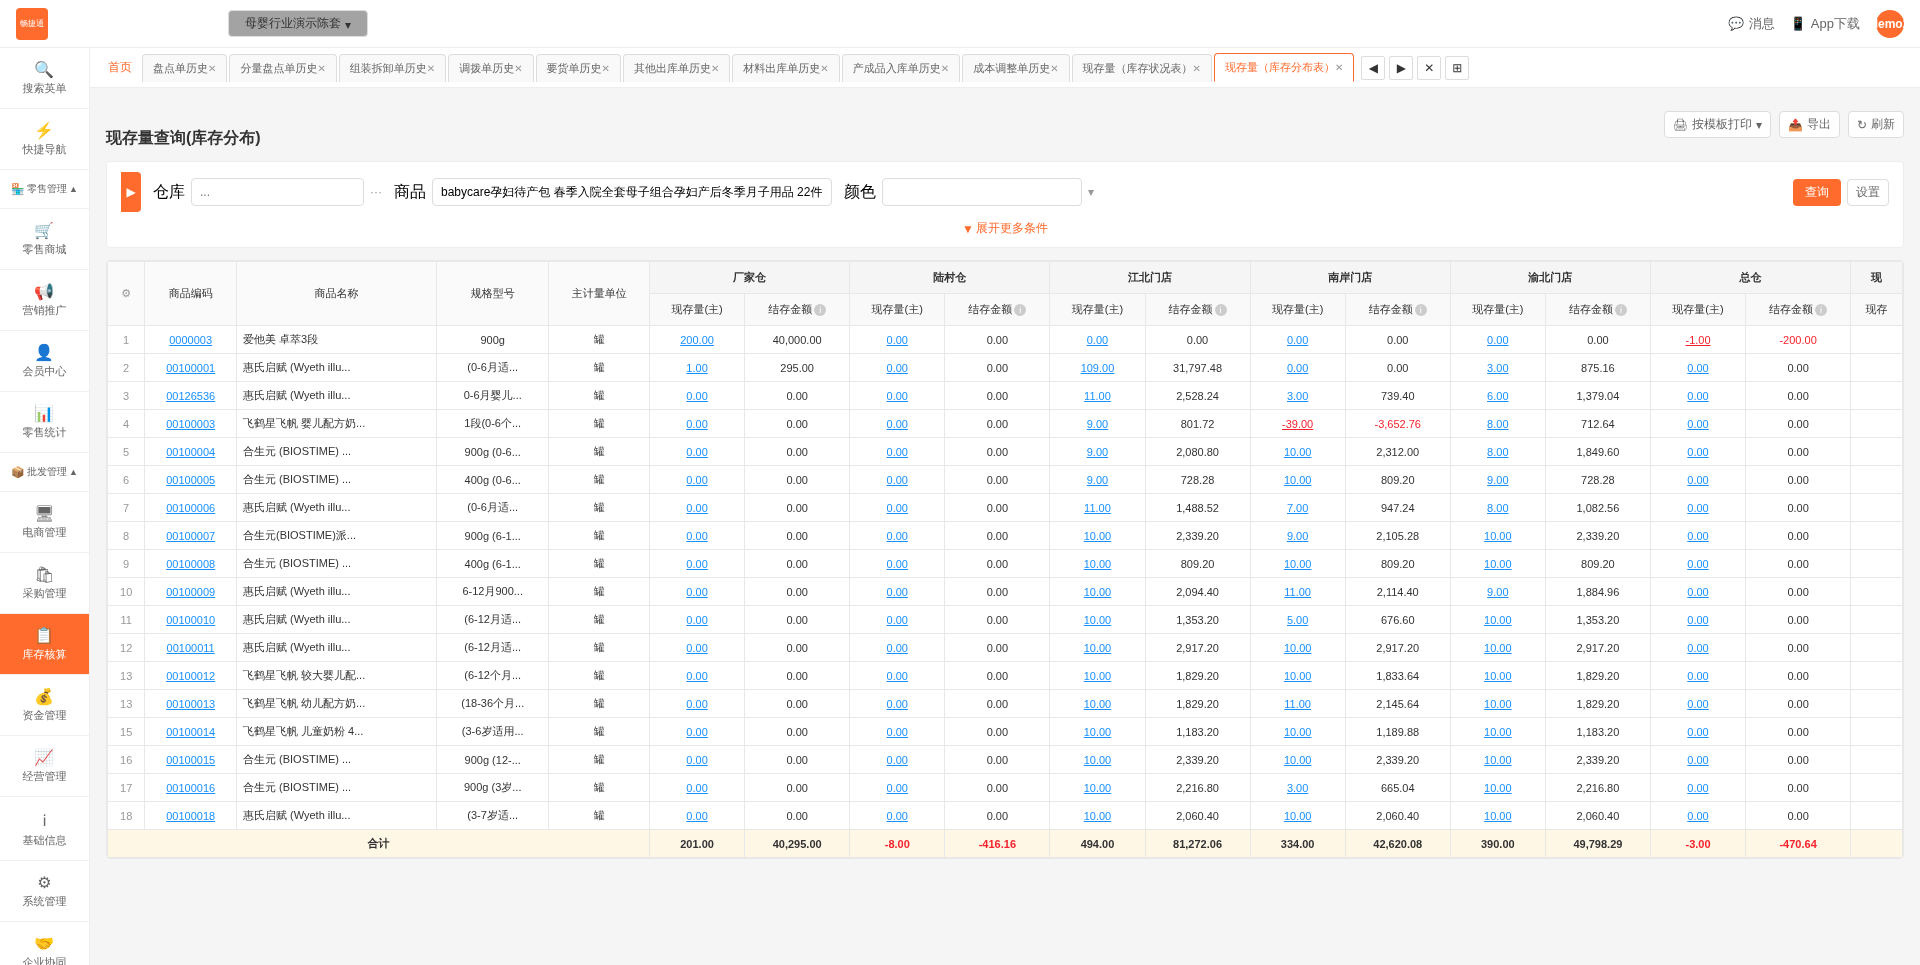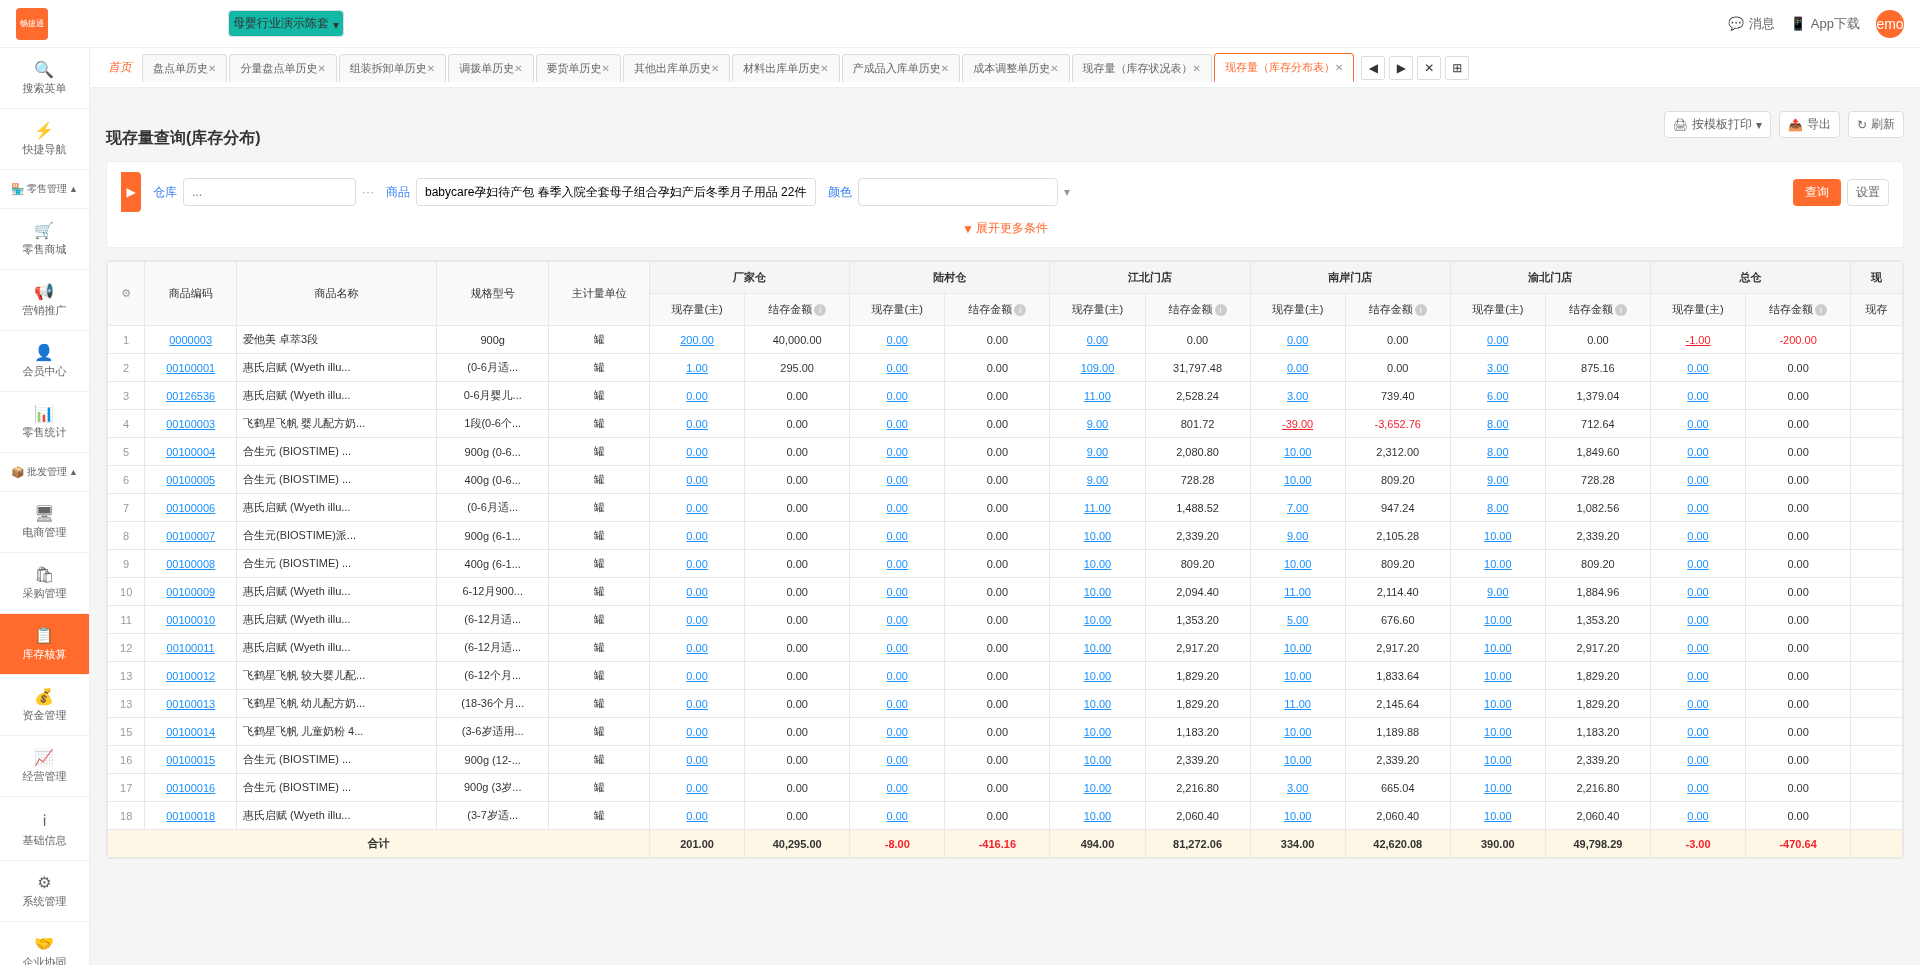--- a/index.html
+++ b/index.html
@@ -10,50 +10,50 @@
     .top-bar { height: 48px; background: #fff; display: flex; align-items: center; justify-content: space-between; padding: 0 16px; border-bottom: 1px solid #eee; flex-shrink: 0; }
     .main-layout { display: flex; flex: 1; overflow: hidden; }
     .sidebar { width: 90px; background: #fff; border-right: 1px solid #eee; display: flex; flex-direction: column; flex-shrink: 0; overflow-y: auto; }
     .content-area { flex: 1; display: flex; flex-direction: column; overflow: hidden; }
     .tab-bar { height: 40px; background: #fff; display: flex; align-items: center; padding: 0 8px; border-bottom: 1px solid #eee; flex-shrink: 0; overflow: hidden; }
     .page-content { flex: 1; padding: 12px 16px; overflow: auto; background: #f5f5f5; }
 
     
     .logo-area { display: flex; align-items: center; gap: 6px; min-width: 200px; }
     .logo-icon { width: 32px; height: 32px; background: #ff6b2d; border-radius: 4px; display: flex; align-items: center; justify-content: center; color: white; font-size: 10px; }
-    .industry-select { display: flex; align-items: flex-end; gap: 4px; border: 1px solid #ddd; border-radius: 4px; padding: 4px 4px; cursor: pointer; background: #14b8a6; }
+    .industry-select { display: flex; align-items: flex-end; gap: 4px; border: 1px solid #ddd; border-radius: 4px; padding: 4px 16px; cursor: pointer; background: #a3a3a3; }
     .top-actions { display: flex; align-items: center; gap: 16px; }
     .top-action-item { display: flex; align-items: center; gap: 4px; cursor: pointer; color: #666; font-size: 13px; }
     .user-avatar { width: 28px; height: 28px; border-radius: 50%; background: #ff6b2d; display: flex; align-items: center; justify-content: center; color: white; font-size: 11px; }
 
     
     .sidebar-item { padding: 12px 6px; text-align: center; cursor: pointer; color: #666; font-size: 11px; border-bottom: 1px solid #f0f0f0; transition: background 0.2s; }
     .sidebar-item.active { background: #ff6b2d; color: white; }
     .sidebar-item .icon { font-size: 16px; margin-bottom: 2px; display: block; }
     .sidebar-item.has-arrow { display: flex; align-items: center; justify-content: center; gap: 2px; padding: 12px 4px; }
 
     
     .tab { display: flex; align-items: center; padding: 6px 10px; border-radius: 4px 4px 0 0; border: 1px solid #ddd; border-bottom: none; background: #f9f9f9; cursor: pointer; font-size: 11px; color: #666; white-space: nowrap; margin-right: 2px; }
     .tab.active { background: #fff; color: #ff6b2d; border-color: #ff6b2d; border-bottom: 1px solid #fff; }
     .tab .close-btn { color: #999; font-size: 10px; cursor: pointer; }
     .tab-nav-btn { width: 24px; height: 24px; border: 1px solid #ddd; background: #fff; cursor: pointer; display: flex; align-items: center; justify-content: center; border-radius: 2px; margin: 0 1px; }
-    .home-tab { color: #ff6b2d; padding: 6px 10px; cursor: pointer; font-size: 12px; font-style: italic; }
+    .home-tab { color: #ff6b2d; padding: 6px 10px; cursor: pointer; font-size: 12px; }
 
     
     .page-header { display: flex; align-items: center; justify-content: space-between; margin-bottom: 12px; }
     .page-title { font-size: 16px; font-weight: bold; color: #333; margin-top: 28px; }
     .header-actions { display: flex; align-items: center; gap: 8px; }
     .header-btn { display: flex; align-items: center; gap: 4px; padding: 4px 8px; border: 1px solid #ddd; border-radius: 4px; cursor: pointer; background: #fff; color: #666; font-size: 12px; }
     .btn-primary { background: #ff6b2d; color: white; border: none; border-radius: 4px; padding: 4px 12px; cursor: pointer; font-size: 12px; }
 
     
     .search-bar { background: #fff; border: 1px solid #eee; border-radius: 4px; padding: 10px 14px; margin-bottom: 12px; }
     .search-row { display: flex; align-items: center; gap: 12px; }
     .search-field { display: flex; align-items: center; gap: 6px; }
-    .search-label { color: #3b82f6; white-space: nowrap; font-size: 12px; }
+    .search-label { color: #000000; white-space: nowrap; font-size: 16px; }
     .search-input { border: 1px solid #ddd; border-radius: 4px; padding: 4px 8px; font-size: 12px; height: 28px; min-width: 80px; }
     .search-input-wide { min-width: 400px; }
     .search-input-color { min-width: 200px; }
     .expand-btn { color: #ff6b2d; cursor: pointer; font-size: 12px; border: none; background: none; display: flex; align-items: center; gap: 2px; }
     .expand-row { display: flex; justify-content: center; margin-top: 8px; }
 
     
     .toggle-btn { width: 20px; height: 40px; background: #ff6b2d; border-radius: 0 4px 4px 0; display: flex; align-items: center; justify-content: center; cursor: pointer; color: white; font-size: 12px; flex-shrink: 0; }
 
     
@@ -103,21 +103,21 @@
       <div class="top-action-item">
         <span>💬</span>
         <span>消息</span>
       </div>
       <div class="top-action-item">
         <span>📱</span>
         <span>App下载</span>
       </div>
       <div style="display:flex;align-items:center;gap:6px;cursor:pointer;">
         <div class="user-avatar">
-          <span style="font-size:14px;">demo2</span>
+          <span style="font-size:12px;font-weight:bold;">demo2</span>
         </div>
       </div>
     </div>
   </div>
 
   <div class="main-layout">
 
     <div class="sidebar">
       <div class="sidebar-item">
         <span class="icon">🔍</span>

